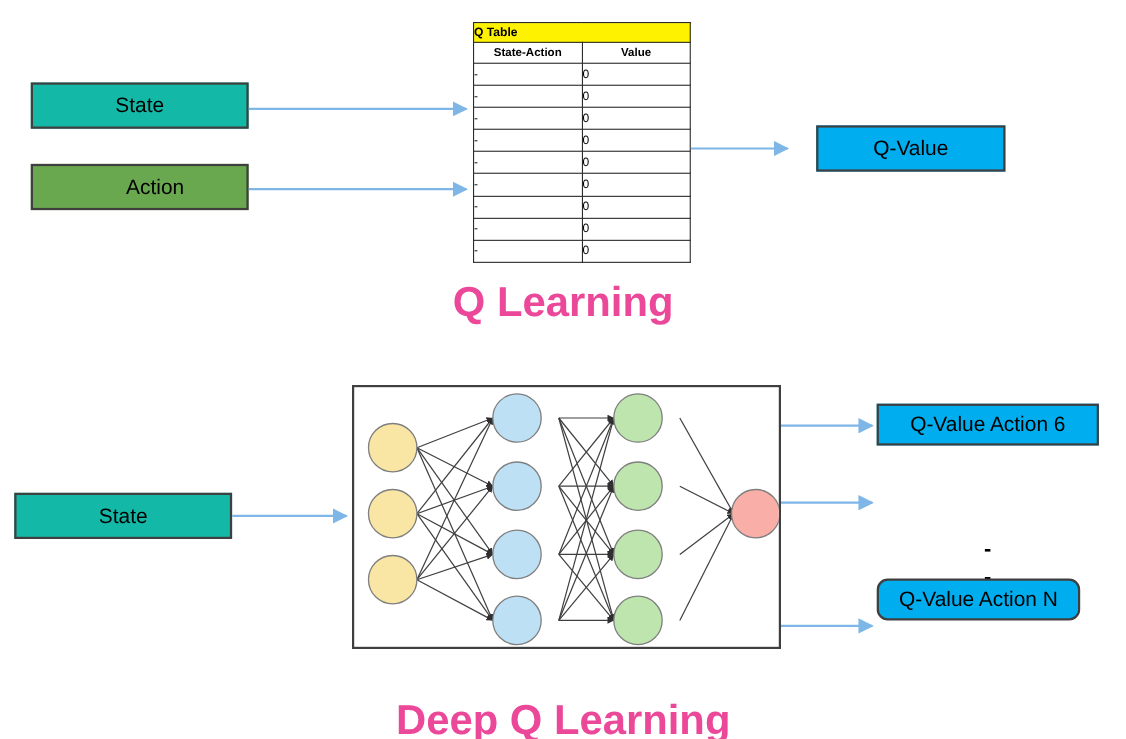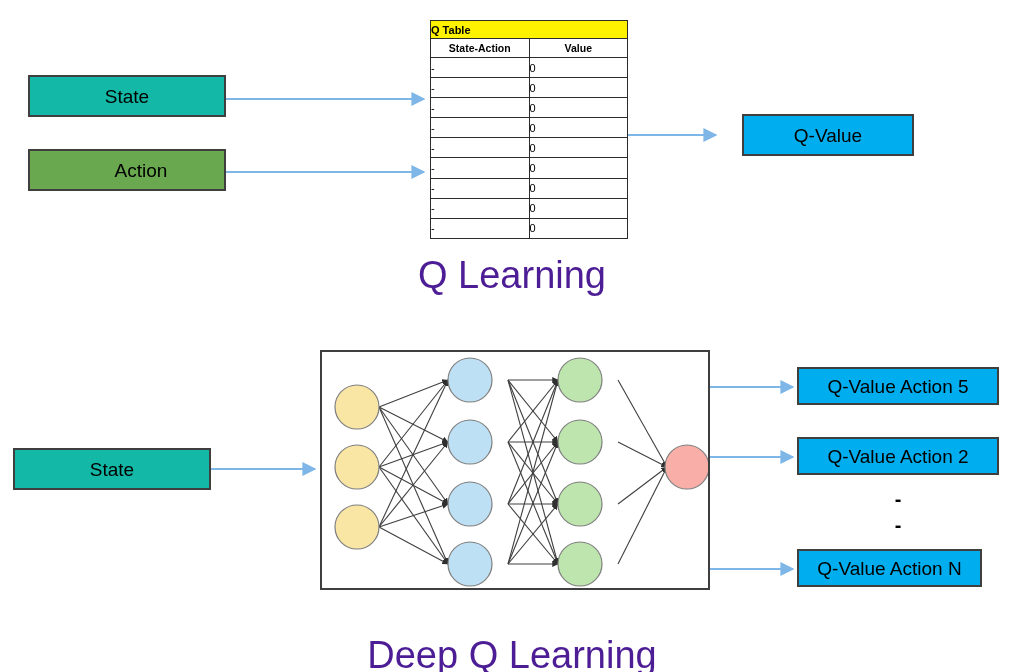--- a/index.html
+++ b/index.html
@@ -58,22 +58,22 @@
     height: 18px;
   }
   .qtable .data-cell {
     font-size: 11px;
     height: 19.1px;
     font-weight: 400;
   }
 
   
   .caption {
-    color: #4c1d95;
-    font-weight: 400;
+    color: #ec4899;
+    font-weight: 700;
     white-space: nowrap;
     line-height: 1;
   }
 
   
   .nn-frame {
     border: 2.5px solid #3f3f3f;
     background: #ffffff;
   }
 
@@ -292,35 +292,32 @@
   <svg class="abs" style="left:710px; top:558px; width:92px; height:22px;">
     <defs>
       <marker id="ah7" viewBox="0 0 10 10" refX="9" refY="5" markerWidth="7" markerHeight="7" orient="auto-start-reverse">
         <path d="M0,0 L10,5 L0,10 z" fill="#7EB6E8"></path>
       </marker>
     </defs>
     <line x1="0" y1="11" x2="83" y2="11" stroke="#7EB6E8" stroke-width="2" marker-end="url(#ah7)"></line>
   </svg>
 
   <div class="abs box box-qvalue" style="left:797px; top:367px; width:202px; height:38px; font-size:19px;">
-    <span>Q-Value Action 5</span>
-  </div>
-
-  <div class="abs box box-qvalue" style="left:797px; top:437px; width:202px; height:38px; font-size:19px;">
-    <span>Q-Value Action 2</span>
-  </div>
+    <span>Q-Value Action 6</span>
+  </div>
+
 
   <div class="abs dash-mark" style="left:797px; top:489px; width:202px; font-size:20px;">
     <span>-</span>
   </div>
   <div class="abs dash-mark" style="left:797px; top:515px; width:202px; font-size:20px;">
     <span>-</span>
   </div>
 
-  <div class="abs box box-qvalue" style="left:797px; top:549px; width:185px; height:38px; font-size:19px;">
+  <div class="abs box box-qvalue" style="left:797px; top:526px; width:185px; height:38px; font-size:19px;border-radius:10px;">
     <span>Q-Value Action N</span>
   </div>
 
   <div class="abs caption" style="left:0px; top:636px; width:1024px; text-align:center; font-size:38px;">
     <span>Deep Q Learning</span>
   </div>
 
 </div>
 
 </body></html>

